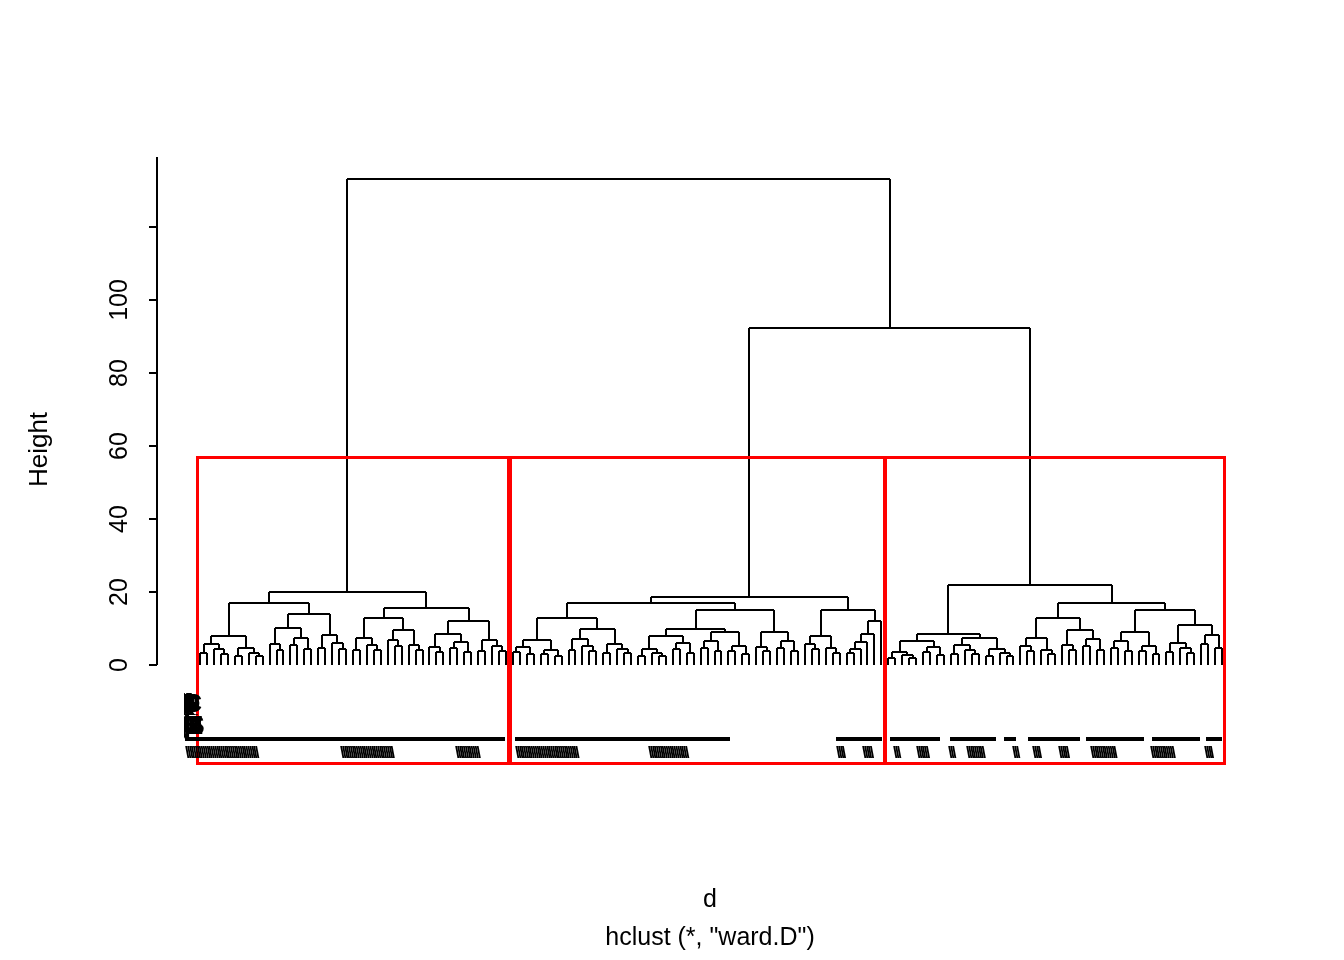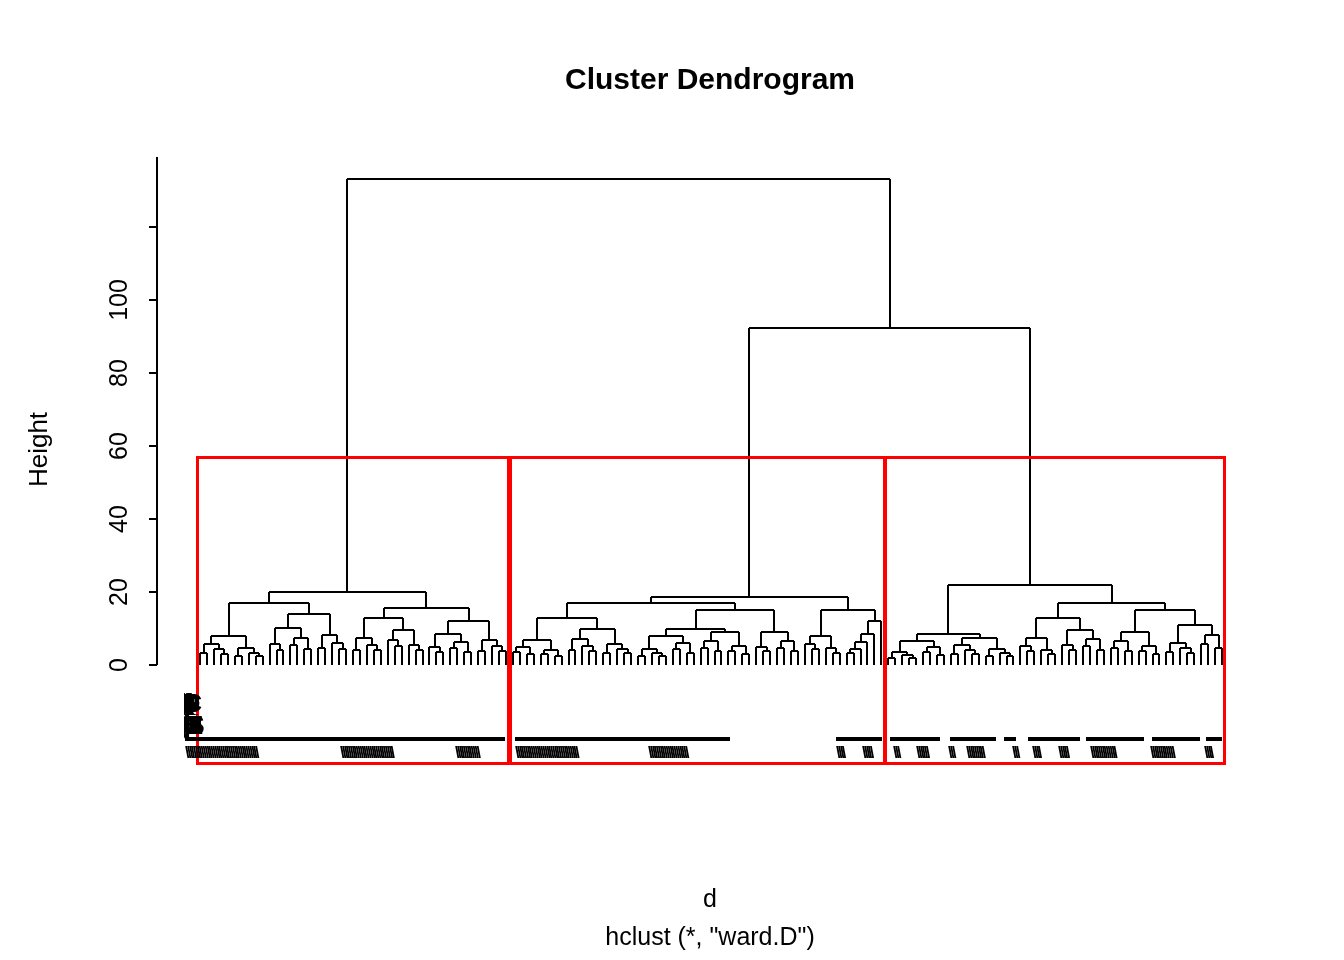--- a/index.html
+++ b/index.html
@@ -20,21 +20,20 @@
   .smear.r2{top:713px;height:26px;font-size:25px;letter-spacing:-0.58em;line-height:25px;}
   .bar{height:4px;background:#000;top:737px;}
   .hatch{top:744px;height:17px;overflow:hidden;white-space:nowrap;
          font-size:16px;font-weight:bold;letter-spacing:-2.5px;line-height:17px;color:#000;}
   svg{position:absolute;left:0;top:0;}
 </style>
 </head>
 <body>
 
 <div id="page">
-  <div class="abs title">Cluster Dendrogram</div>
   <div class="abs ylab">Height</div>
   <svg id="plot-svg" width="1344" height="960">
       <path d="M200.0 665.0L200.0 653.2M207.0 665.0L207.0 653.2M200.0 653.2L207.0 653.2M220.9 665.0L220.9 653.5M227.8 665.0L227.8 653.5M220.9 653.5L227.8 653.5M213.9 665.0L213.9 649.4M224.3 653.5L224.3 649.4M213.9 649.4L224.3 649.4M203.5 653.2L203.5 644.0M219.1 649.4L219.1 644.0M203.5 644.0L219.1 644.0M234.8 665.0L234.8 655.5M241.7 665.0L241.7 655.5M234.8 655.5L241.7 655.5M255.6 665.0L255.6 655.7M262.6 665.0L262.6 655.7M255.6 655.7L262.6 655.7M248.7 665.0L248.7 652.5M259.1 655.7L259.1 652.5M248.7 652.5L259.1 652.5M238.2 655.5L238.2 648.1M253.9 652.5L253.9 648.1M238.2 648.1L253.9 648.1M211.3 644.0L211.3 635.8M246.1 648.1L246.1 635.8M211.3 635.8L246.1 635.8M276.5 665.0L276.5 649.8M283.4 665.0L283.4 649.8M276.5 649.8L283.4 649.8M269.5 665.0L269.5 644.4M280.0 649.8L280.0 644.4M269.5 644.4L280.0 644.4M290.4 665.0L290.4 645.4M297.3 665.0L297.3 645.4M290.4 645.4L297.3 645.4M304.3 665.0L304.3 649.2M311.2 665.0L311.2 649.2M304.3 649.2L311.2 649.2M293.9 645.4L293.9 637.8M307.8 649.2L307.8 637.8M293.9 637.8L307.8 637.8M274.7 644.4L274.7 628.2M300.8 637.8L300.8 628.2M274.7 628.2L300.8 628.2M318.2 665.0L318.2 648.4M325.1 665.0L325.1 648.4M318.2 648.4L325.1 648.4M339.0 665.0L339.0 648.8M346.0 665.0L346.0 648.8M339.0 648.8L346.0 648.8M332.1 665.0L332.1 643.1M342.5 648.8L342.5 643.1M332.1 643.1L342.5 643.1M321.7 648.4L321.7 635.4M337.3 643.1L337.3 635.4M321.7 635.4L337.3 635.4M287.8 628.2L287.8 613.9M329.5 635.4L329.5 613.9M287.8 613.9L329.5 613.9M228.7 635.8L228.7 603.0M308.6 613.9L308.6 603.0M228.7 603.0L308.6 603.0M353.0 665.0L353.0 650.1M359.9 665.0L359.9 650.1M353.0 650.1L359.9 650.1M373.8 665.0L373.8 650.4M380.8 665.0L380.8 650.4M373.8 650.4L380.8 650.4M366.9 665.0L366.9 645.3M377.3 650.4L377.3 645.3M366.9 645.3L377.3 645.3M356.4 650.1L356.4 638.4M372.1 645.3L372.1 638.4M356.4 638.4L372.1 638.4M394.7 665.0L394.7 646.3M401.6 665.0L401.6 646.3M394.7 646.3L401.6 646.3M387.7 665.0L387.7 639.7M398.1 646.3L398.1 639.7M387.7 639.7L398.1 639.7M415.5 665.0L415.5 649.9M422.5 665.0L422.5 649.9M415.5 649.9L422.5 649.9M408.6 665.0L408.6 644.6M419.0 649.9L419.0 644.6M408.6 644.6L419.0 644.6M392.9 639.7L392.9 629.9M413.8 644.6L413.8 629.9M392.9 629.9L413.8 629.9M364.3 638.4L364.3 617.5M403.4 629.9L403.4 617.5M364.3 617.5L403.4 617.5M436.4 665.0L436.4 651.9M443.3 665.0L443.3 651.9M436.4 651.9L443.3 651.9M429.4 665.0L429.4 647.3M439.9 651.9L439.9 647.3M429.4 647.3L439.9 647.3M450.3 665.0L450.3 648.2M457.2 665.0L457.2 648.2M450.3 648.2L457.2 648.2M464.2 665.0L464.2 651.5M471.1 665.0L471.1 651.5M464.2 651.5L471.1 651.5M453.8 648.2L453.8 641.7M467.7 651.5L467.7 641.7M453.8 641.7L467.7 641.7M434.6 647.3L434.6 633.5M460.7 641.7L460.7 633.5M434.6 633.5L460.7 633.5M478.1 665.0L478.1 650.8M485.0 665.0L485.0 650.8M478.1 650.8L485.0 650.8M499.0 665.0L499.0 651.1M505.9 665.0L505.9 651.1M499.0 651.1L505.9 651.1M492.0 665.0L492.0 646.2M502.4 651.1L502.4 646.2M492.0 646.2L502.4 646.2M481.6 650.8L481.6 639.6M497.2 646.2L497.2 639.6M481.6 639.6L497.2 639.6M447.7 633.5L447.7 621.2M489.4 639.6L489.4 621.2M447.7 621.2L489.4 621.2M383.8 617.5L383.8 608.4M468.5 621.2L468.5 608.4M383.8 608.4L468.5 608.4M268.7 603.0L268.7 592.0M426.2 608.4L426.2 592.0M268.7 592.0L426.2 592.0M512.9 665.0L512.9 651.8M519.8 665.0L519.8 651.8M512.9 651.8L519.8 651.8M526.8 665.0L526.8 654.3M533.7 665.0L533.7 654.3M526.8 654.3L533.7 654.3M516.3 651.8L516.3 646.6M530.2 654.3L530.2 646.6M516.3 646.6L530.2 646.6M540.7 665.0L540.7 654.3M547.6 665.0L547.6 654.3M540.7 654.3L547.6 654.3M554.6 665.0L554.6 656.4M561.5 665.0L561.5 656.4M554.6 656.4L561.5 656.4M544.1 654.3L544.1 650.2M558.0 656.4L558.0 650.2M544.1 650.2L558.0 650.2M523.3 646.6L523.3 639.5M551.1 650.2L551.1 639.5M523.3 639.5L551.1 639.5M568.5 665.0L568.5 650.3M575.4 665.0L575.4 650.3M568.5 650.3L575.4 650.3M589.3 665.0L589.3 650.6M596.3 665.0L596.3 650.6M589.3 650.6L596.3 650.6M582.4 665.0L582.4 645.6M592.8 650.6L592.8 645.6M582.4 645.6L592.8 645.6M572.0 650.3L572.0 638.7M587.6 645.6L587.6 638.7M572.0 638.7L587.6 638.7M603.2 665.0L603.2 653.1M610.2 665.0L610.2 653.1M603.2 653.1L610.2 653.1M624.1 665.0L624.1 653.4M631.0 665.0L631.0 653.4M624.1 653.4L631.0 653.4M617.1 665.0L617.1 649.3M627.6 653.4L627.6 649.3M617.1 649.3L627.6 649.3M606.7 653.1L606.7 643.8M622.4 649.3L622.4 643.8M606.7 643.8L622.4 643.8M579.8 638.7L579.8 628.5M614.5 643.8L614.5 628.5M579.8 628.5L614.5 628.5M537.2 639.5L537.2 617.5M597.2 628.5L597.2 617.5M537.2 617.5L597.2 617.5M638.0 665.0L638.0 655.8M645.0 665.0L645.0 655.8M638.0 655.8L645.0 655.8M658.9 665.0L658.9 656.0M665.8 665.0L665.8 656.0M658.9 656.0L665.8 656.0M651.9 665.0L651.9 652.9M662.3 656.0L662.3 652.9M651.9 652.9L662.3 652.9M641.5 655.8L641.5 648.6M657.1 652.9L657.1 648.6M641.5 648.6L657.1 648.6M672.8 665.0L672.8 649.4M679.7 665.0L679.7 649.4M672.8 649.4L679.7 649.4M686.7 665.0L686.7 652.5M693.6 665.0L693.6 652.5M686.7 652.5L693.6 652.5M676.2 649.4L676.2 643.4M690.1 652.5L690.1 643.4M676.2 643.4L690.1 643.4M649.3 648.6L649.3 635.8M683.2 643.4L683.2 635.8M649.3 635.8L683.2 635.8M700.6 665.0L700.6 648.0M707.5 665.0L707.5 648.0M700.6 648.0L707.5 648.0M714.5 665.0L714.5 651.3M721.4 665.0L721.4 651.3M714.5 651.3L721.4 651.3M704.0 648.0L704.0 641.3M718.0 651.3L718.0 641.3M704.0 641.3L718.0 641.3M728.4 665.0L728.4 651.3M735.3 665.0L735.3 651.3M728.4 651.3L735.3 651.3M742.3 665.0L742.3 653.9M749.2 665.0L749.2 653.9M742.3 653.9L749.2 653.9M731.9 651.3L731.9 645.9M745.8 653.9L745.8 645.9M731.9 645.9L745.8 645.9M711.0 641.3L711.0 632.1M738.8 645.9L738.8 632.1M711.0 632.1L738.8 632.1M666.2 635.8L666.2 628.5M724.9 632.1L724.9 628.5M666.2 628.5L724.9 628.5M763.1 665.0L763.1 651.4M770.1 665.0L770.1 651.4M763.1 651.4L770.1 651.4M756.2 665.0L756.2 646.6M766.6 651.4L766.6 646.6M756.2 646.6L766.6 646.6M777.0 665.0L777.0 647.5M784.0 665.0L784.0 647.5M777.0 647.5L784.0 647.5M791.0 665.0L791.0 650.9M797.9 665.0L797.9 650.9M791.0 650.9L797.9 650.9M780.5 647.5L780.5 640.7M794.4 650.9L794.4 640.7M780.5 640.7L794.4 640.7M761.4 646.6L761.4 632.1M787.5 640.7L787.5 632.1M761.4 632.1L787.5 632.1M695.6 628.5L695.6 610.3M774.4 632.1L774.4 610.3M695.6 610.3L774.4 610.3M567.2 617.5L567.2 603.0M735.0 610.3L735.0 603.0M567.2 603.0L735.0 603.0M811.8 665.0L811.8 649.4M818.8 665.0L818.8 649.4M811.8 649.4L818.8 649.4M804.9 665.0L804.9 644.0M815.3 649.4L815.3 644.0M804.9 644.0L815.3 644.0M832.7 665.0L832.7 652.5M839.6 665.0L839.6 652.5M832.7 652.5L839.6 652.5M825.7 665.0L825.7 648.1M836.1 652.5L836.1 648.1M825.7 648.1L836.1 648.1M810.1 644.0L810.1 635.8M830.9 648.1L830.9 635.8M810.1 635.8L830.9 635.8M846.6 665.0L846.6 653.2M853.5 665.0L853.5 653.2M846.6 653.2L853.5 653.2M850.0 653.2L850.0 648.7M860.5 665.0L860.5 648.7M850.0 648.7L860.5 648.7M855.3 648.7L855.3 642.3M867.4 665.0L867.4 642.3M855.3 642.3L867.4 642.3M861.3 642.3L861.3 633.5M874.4 665.0L874.4 633.5M861.3 633.5L874.4 633.5M867.9 633.5L867.9 621.2M881.3 665.0L881.3 621.2M867.9 621.2L881.3 621.2M820.5 635.8L820.5 610.3M874.6 621.2L874.6 610.3M820.5 610.3L874.6 610.3M651.1 603.0L651.1 597.1M847.5 610.3L847.5 597.1M651.1 597.1L847.5 597.1M888.3 665.0L888.3 657.6M895.2 665.0L895.2 657.6M888.3 657.6L895.2 657.6M909.1 665.0L909.1 657.7M916.1 665.0L916.1 657.7M909.1 657.7L916.1 657.7M902.2 665.0L902.2 655.2M912.6 657.7L912.6 655.2M902.2 655.2L912.6 655.2M891.8 657.6L891.8 651.7M907.4 655.2L907.4 651.7M891.8 651.7L907.4 651.7M923.0 665.0L923.0 652.4M930.0 665.0L930.0 652.4M923.0 652.4L930.0 652.4M937.0 665.0L937.0 654.8M943.9 665.0L943.9 654.8M937.0 654.8L943.9 654.8M926.5 652.4L926.5 647.4M940.4 654.8L940.4 647.4M926.5 647.4L940.4 647.4M899.6 651.7L899.6 641.3M933.5 647.4L933.5 641.3M899.6 641.3L933.5 641.3M950.9 665.0L950.9 654.0M957.8 665.0L957.8 654.0M950.9 654.0L957.8 654.0M971.7 665.0L971.7 654.2M978.7 665.0L978.7 654.2M971.7 654.2L978.7 654.2M964.8 665.0L964.8 650.4M975.2 654.2L975.2 650.4M964.8 650.4L975.2 650.4M954.3 654.0L954.3 645.3M970.0 650.4L970.0 645.3M954.3 645.3L970.0 645.3M985.6 665.0L985.6 656.1M992.6 665.0L992.6 656.1M985.6 656.1L992.6 656.1M1006.5 665.0L1006.5 656.3M1013.4 665.0L1013.4 656.3M1006.5 656.3L1013.4 656.3M999.5 665.0L999.5 653.3M1010.0 656.3L1010.0 653.3M999.5 653.3L1010.0 653.3M989.1 656.1L989.1 649.1M1004.7 653.3L1004.7 649.1M989.1 649.1L1004.7 649.1M962.2 645.3L962.2 637.6M996.9 649.1L996.9 637.6M962.2 637.6L996.9 637.6M916.5 641.3L916.5 634.0M979.5 637.6L979.5 634.0M916.5 634.0L979.5 634.0M1027.3 665.0L1027.3 650.8M1034.3 665.0L1034.3 650.8M1027.3 650.8L1034.3 650.8M1020.4 665.0L1020.4 645.9M1030.8 650.8L1030.8 645.9M1020.4 645.9L1030.8 645.9M1048.2 665.0L1048.2 653.6M1055.1 665.0L1055.1 653.6M1048.2 653.6L1055.1 653.6M1041.2 665.0L1041.2 649.6M1051.7 653.6L1051.7 649.6M1041.2 649.6L1051.7 649.6M1025.6 645.9L1025.6 638.4M1046.5 649.6L1046.5 638.4M1025.6 638.4L1046.5 638.4M1069.0 665.0L1069.0 650.4M1076.0 665.0L1076.0 650.4M1069.0 650.4L1076.0 650.4M1062.1 665.0L1062.1 645.3M1072.5 650.4L1072.5 645.3M1062.1 645.3L1072.5 645.3M1083.0 665.0L1083.0 646.3M1089.9 665.0L1089.9 646.3M1083.0 646.3L1089.9 646.3M1096.9 665.0L1096.9 649.9M1103.8 665.0L1103.8 649.9M1096.9 649.9L1103.8 649.9M1086.4 646.3L1086.4 639.0M1100.3 649.9L1100.3 639.0M1086.4 639.0L1100.3 639.0M1067.3 645.3L1067.3 629.9M1093.4 639.0L1093.4 629.9M1067.3 629.9L1093.4 629.9M1036.0 638.4L1036.0 617.5M1080.3 629.9L1080.3 617.5M1036.0 617.5L1080.3 617.5M1110.8 665.0L1110.8 648.0M1117.7 665.0L1117.7 648.0M1110.8 648.0L1117.7 648.0M1124.7 665.0L1124.7 651.3M1131.6 665.0L1131.6 651.3M1124.7 651.3L1131.6 651.3M1114.2 648.0L1114.2 641.3M1128.1 651.3L1128.1 641.3M1114.2 641.3L1128.1 641.3M1138.6 665.0L1138.6 651.3M1145.5 665.0L1145.5 651.3M1138.6 651.3L1145.5 651.3M1152.5 665.0L1152.5 653.9M1159.4 665.0L1159.4 653.9M1152.5 653.9L1159.4 653.9M1142.0 651.3L1142.0 645.9M1156.0 653.9L1156.0 645.9M1142.0 645.9L1156.0 645.9M1121.2 641.3L1121.2 632.1M1149.0 645.9L1149.0 632.1M1121.2 632.1L1149.0 632.1M1166.4 665.0L1166.4 652.4M1173.3 665.0L1173.3 652.4M1166.4 652.4L1173.3 652.4M1187.2 665.0L1187.2 652.7M1194.2 665.0L1194.2 652.7M1187.2 652.7L1194.2 652.7M1180.3 665.0L1180.3 648.4M1190.7 652.7L1190.7 648.4M1180.3 648.4L1190.7 648.4M1169.9 652.4L1169.9 642.5M1185.5 648.4L1185.5 642.5M1169.9 642.5L1185.5 642.5M1201.1 665.0L1201.1 643.6M1208.1 665.0L1208.1 643.6M1201.1 643.6L1208.1 643.6M1215.0 665.0L1215.0 647.8M1222.0 665.0L1222.0 647.8M1215.0 647.8L1222.0 647.8M1204.6 643.6L1204.6 635.3M1218.5 647.8L1218.5 635.3M1204.6 635.3L1218.5 635.3M1177.7 642.5L1177.7 624.9M1211.6 635.3L1211.6 624.9M1177.7 624.9L1211.6 624.9M1135.1 632.1L1135.1 610.3M1194.6 624.9L1194.6 610.3M1135.1 610.3L1194.6 610.3M1058.2 617.5L1058.2 603.0M1164.9 610.3L1164.9 603.0M1058.2 603.0L1164.9 603.0M948.0 634.0L948.0 585.1M1111.5 603.0L1111.5 585.1M948.0 585.1L1111.5 585.1M749.3 597.1L749.3 328.1M1029.8 585.1L1029.8 328.1M749.3 328.1L1029.8 328.1M347.4 592.0L347.4 178.8M889.5 328.1L889.5 178.8M347.4 178.8L889.5 178.8" stroke="#000000" fill="none" stroke-width="2" shape-rendering="crispEdges"></path>
       <path d="M157 157L157 665M149 665.0L157 665.0M149 592.0L157 592.0M149 519.0L157 519.0M149 446.0L157 446.0M149 373.0L157 373.0M149 300.0L157 300.0M149 227.0L157 227.0" stroke="#000000" fill="none" stroke-width="2" shape-rendering="crispEdges"></path>
       <rect x="197.2" y="457.0" width="311.5" height="306.0" fill="none" stroke="#FF0000" stroke-width="3" shape-rendering="crispEdges"></rect>
       <rect x="510.1" y="457.0" width="374.1" height="306.0" fill="none" stroke="#FF0000" stroke-width="3" shape-rendering="crispEdges"></rect>
       <rect x="885.5" y="457.0" width="339.3" height="306.0" fill="none" stroke="#FF0000" stroke-width="3" shape-rendering="crispEdges"></rect>
     </svg>
   <div id="tick-layer">
       <div class="abs ytick" style="left: 118px; top: 665px;">0</div>

